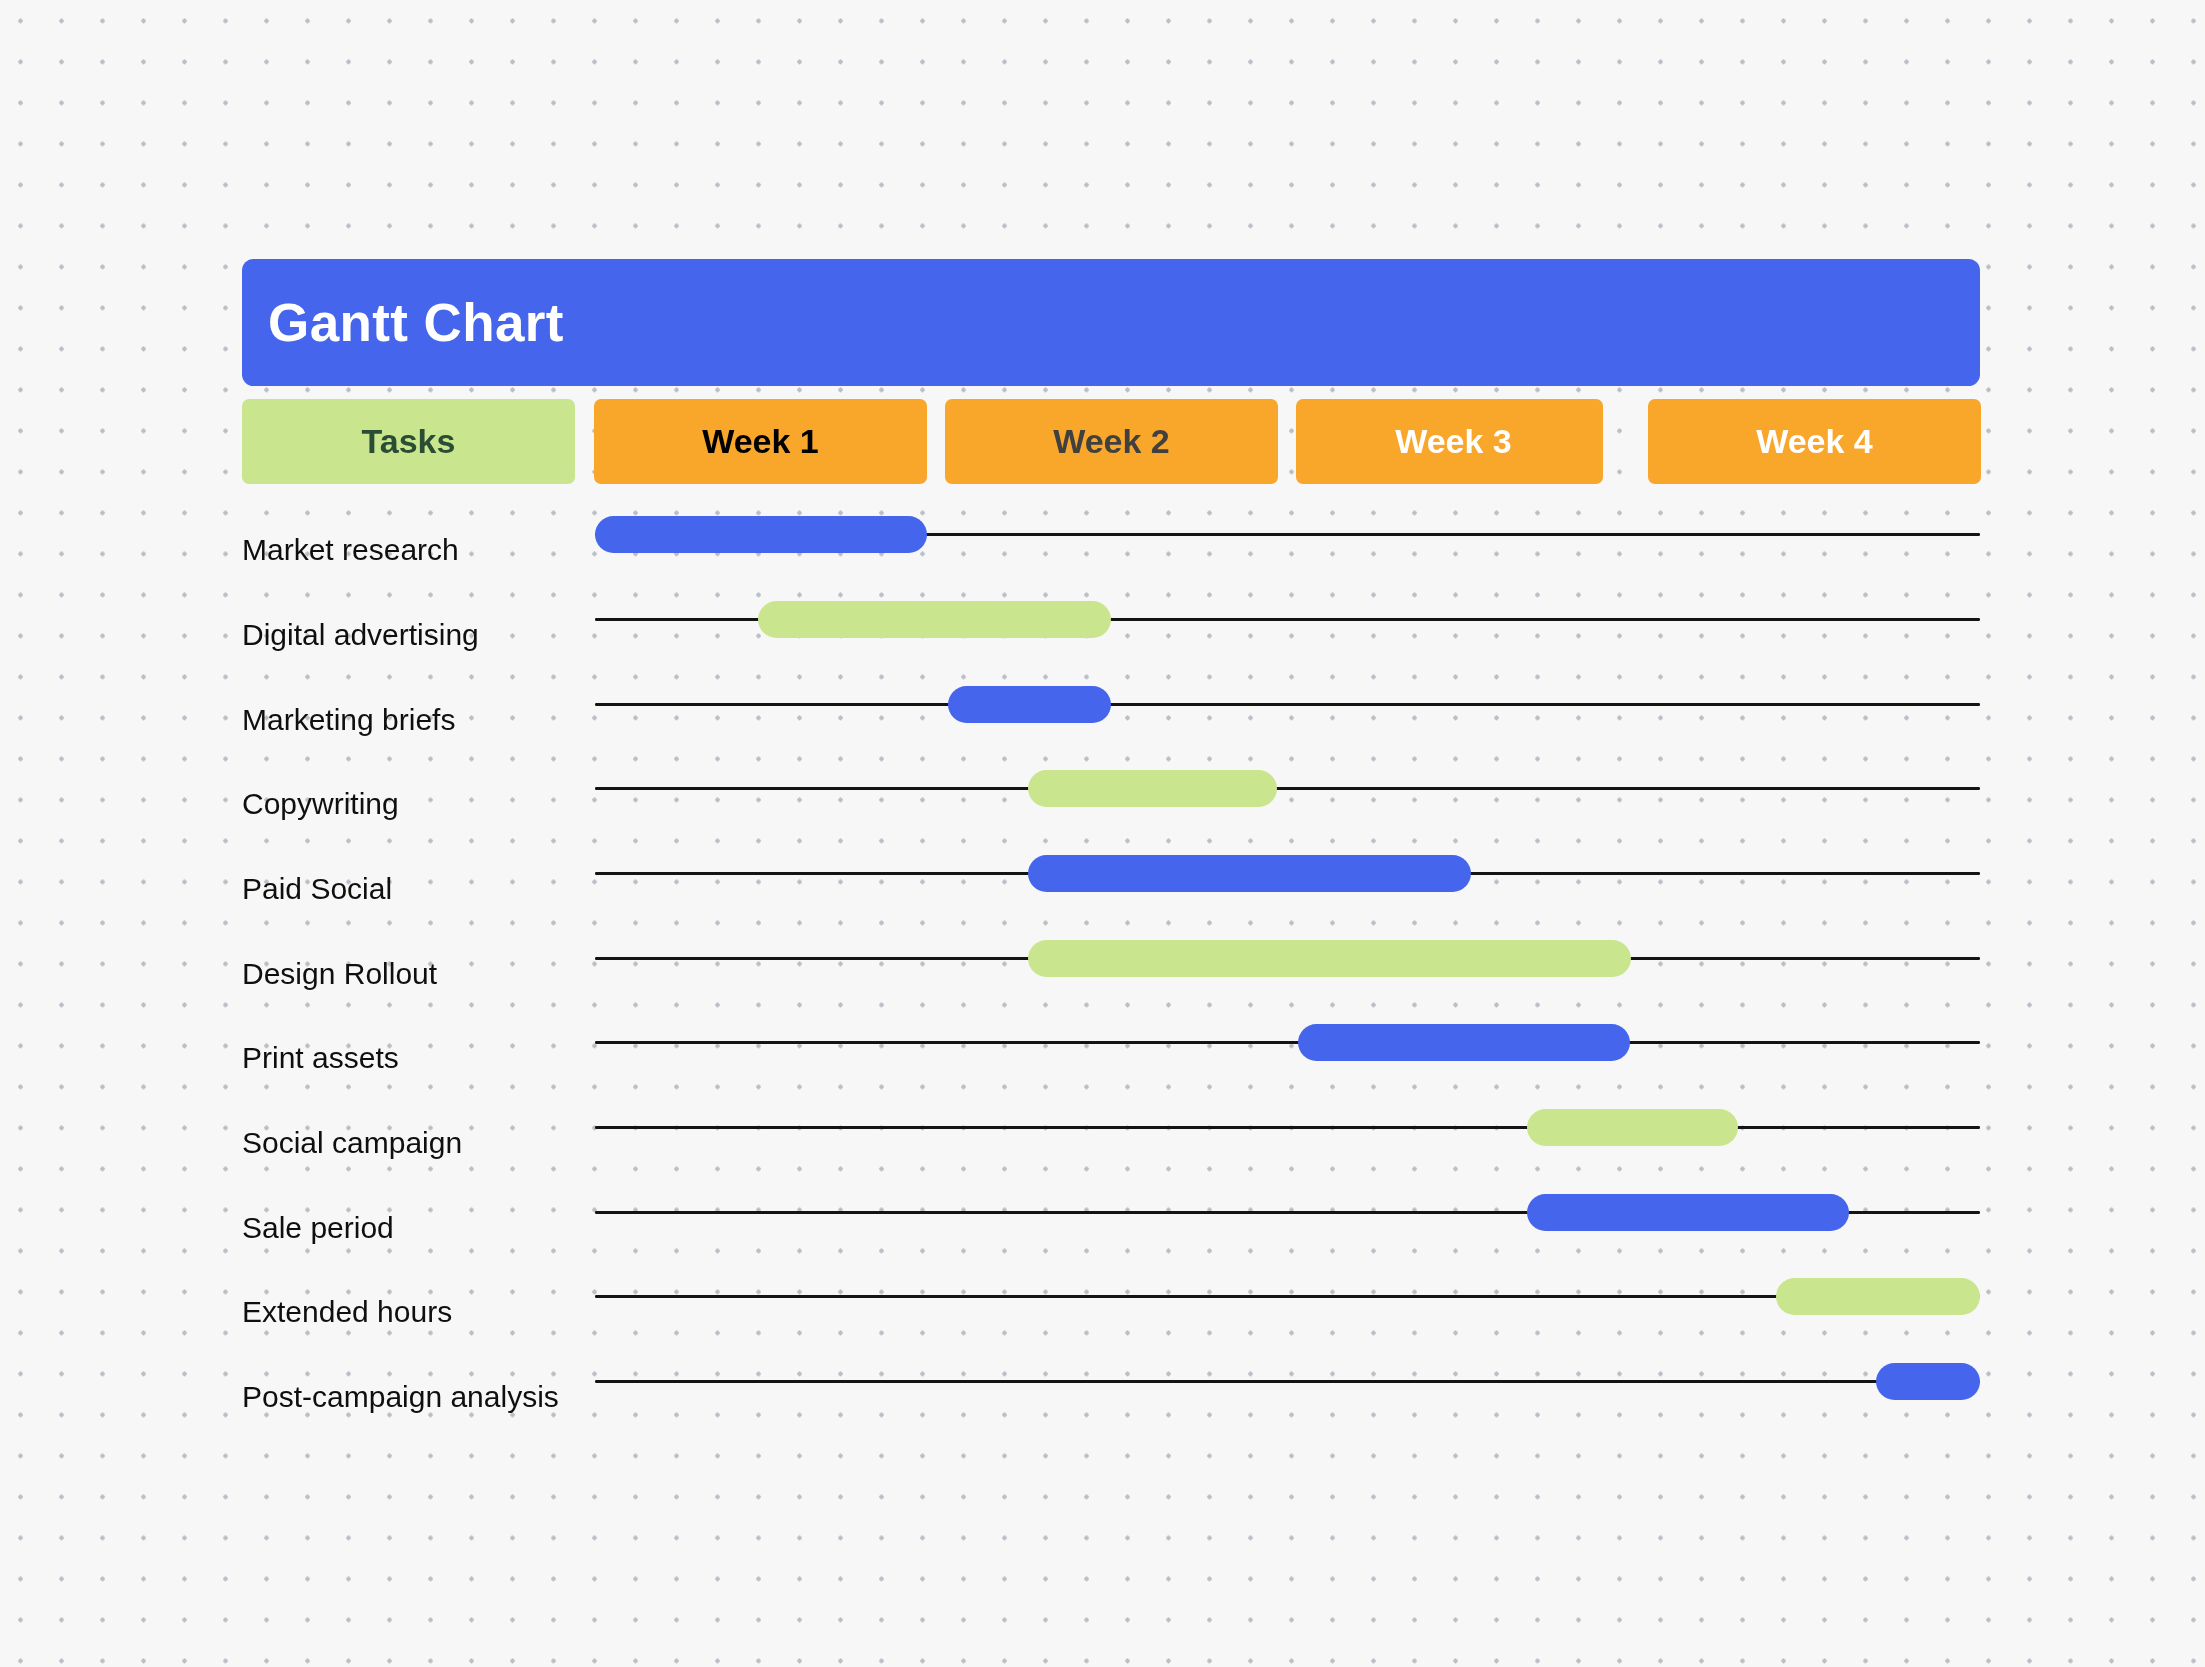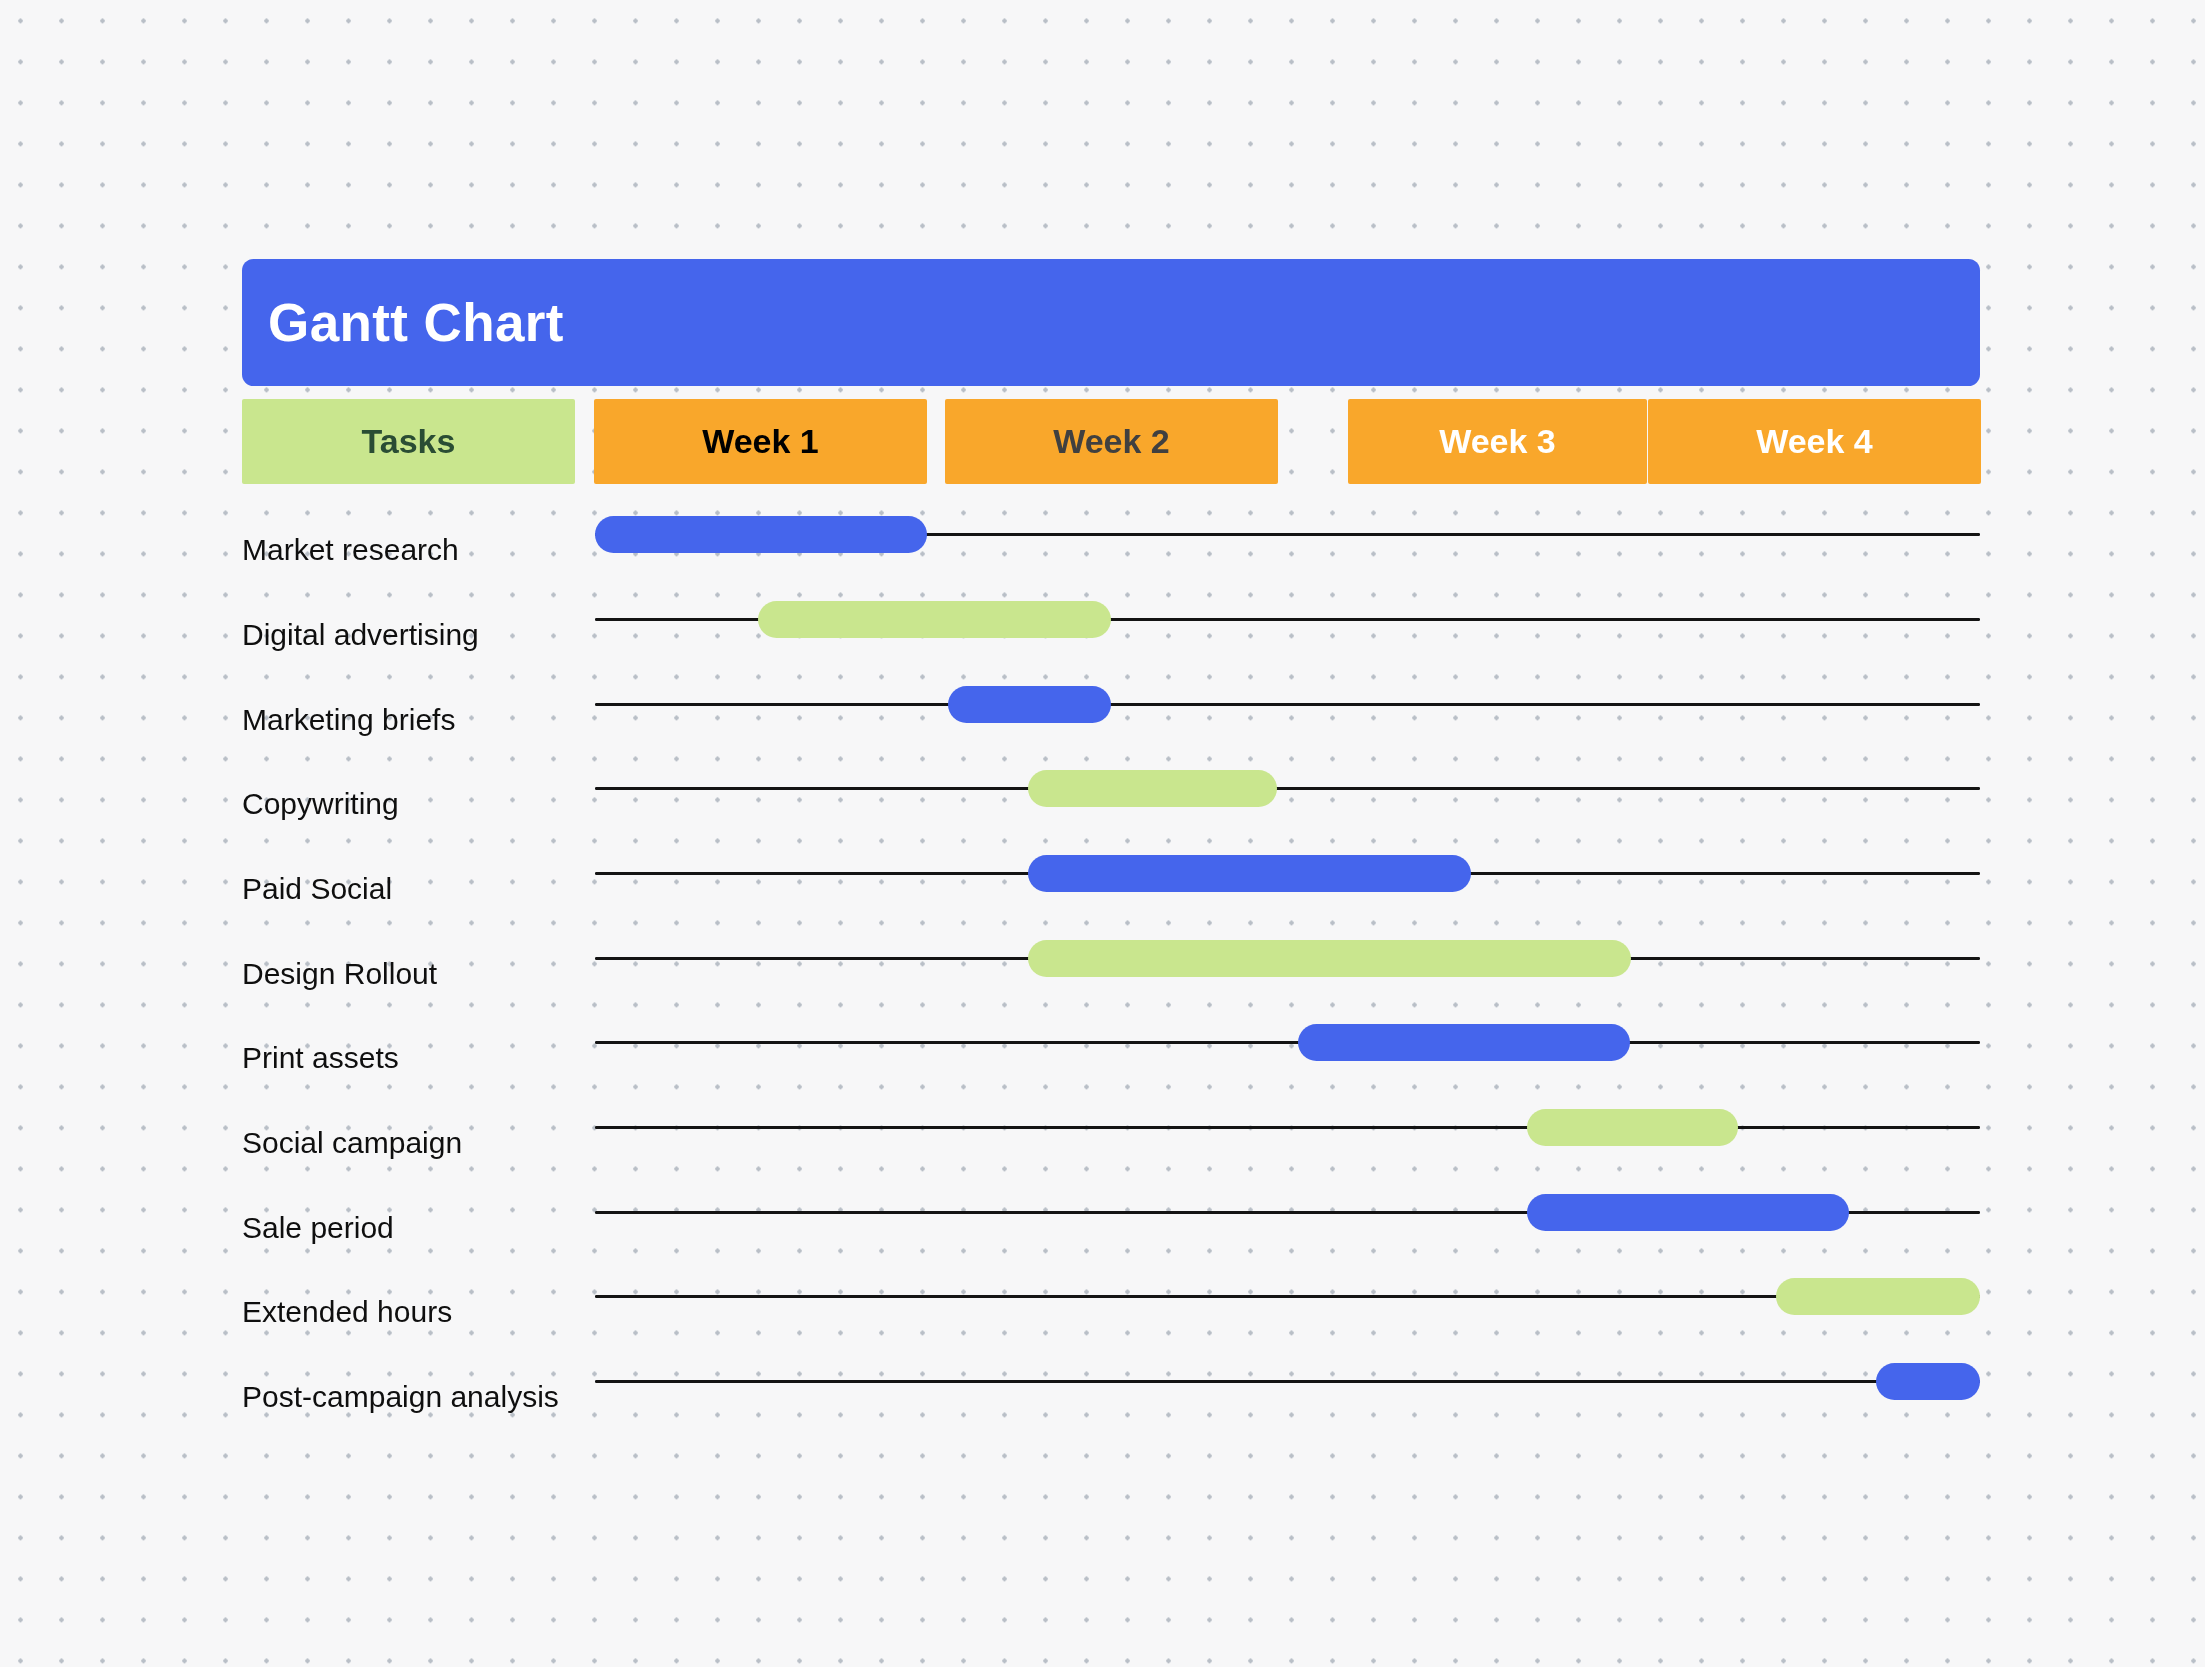--- a/index.html
+++ b/index.html
@@ -16,28 +16,28 @@
   }
   .title-bar{
     position:absolute;left:242px;top:259px;width:1738px;height:127px;
     border-radius:11.5px;display:flex;align-items:center;
     padding-left:26px;box-sizing:border-box;
   }
   .title-bar span{
     font-size:53px;font-weight:700;letter-spacing:0.4px;
   }
   .col-header{
-    position:absolute;top:399px;height:85px;border-radius:2px;
+    position:absolute;top:399px;height:85px;border-radius:7px;
     display:flex;align-items:center;justify-content:center;
     font-size:34px;font-weight:700;
   }
   .tasks-header{left:242px;width:333px;}
   .w1{left:594px;width:333px;}
   .w2{left:945px;width:333px;}
-  .w3{left:1348px;width:299px;}
+  .w3{left:1296px;width:299px;padding-left:8px;}
   .w4{left:1648px;width:333px;}
   #rows{position:absolute;left:0;top:0;width:100%;height:100%;}
   .task-row{
     position:absolute;left:0;width:2223px;height:85px;
   }
   .task-label{
     position:absolute;left:242px;top:15px;height:85px;
     display:flex;align-items:center;
     font-size:30px;color:#0f0f0f;white-space:nowrap;
   }

